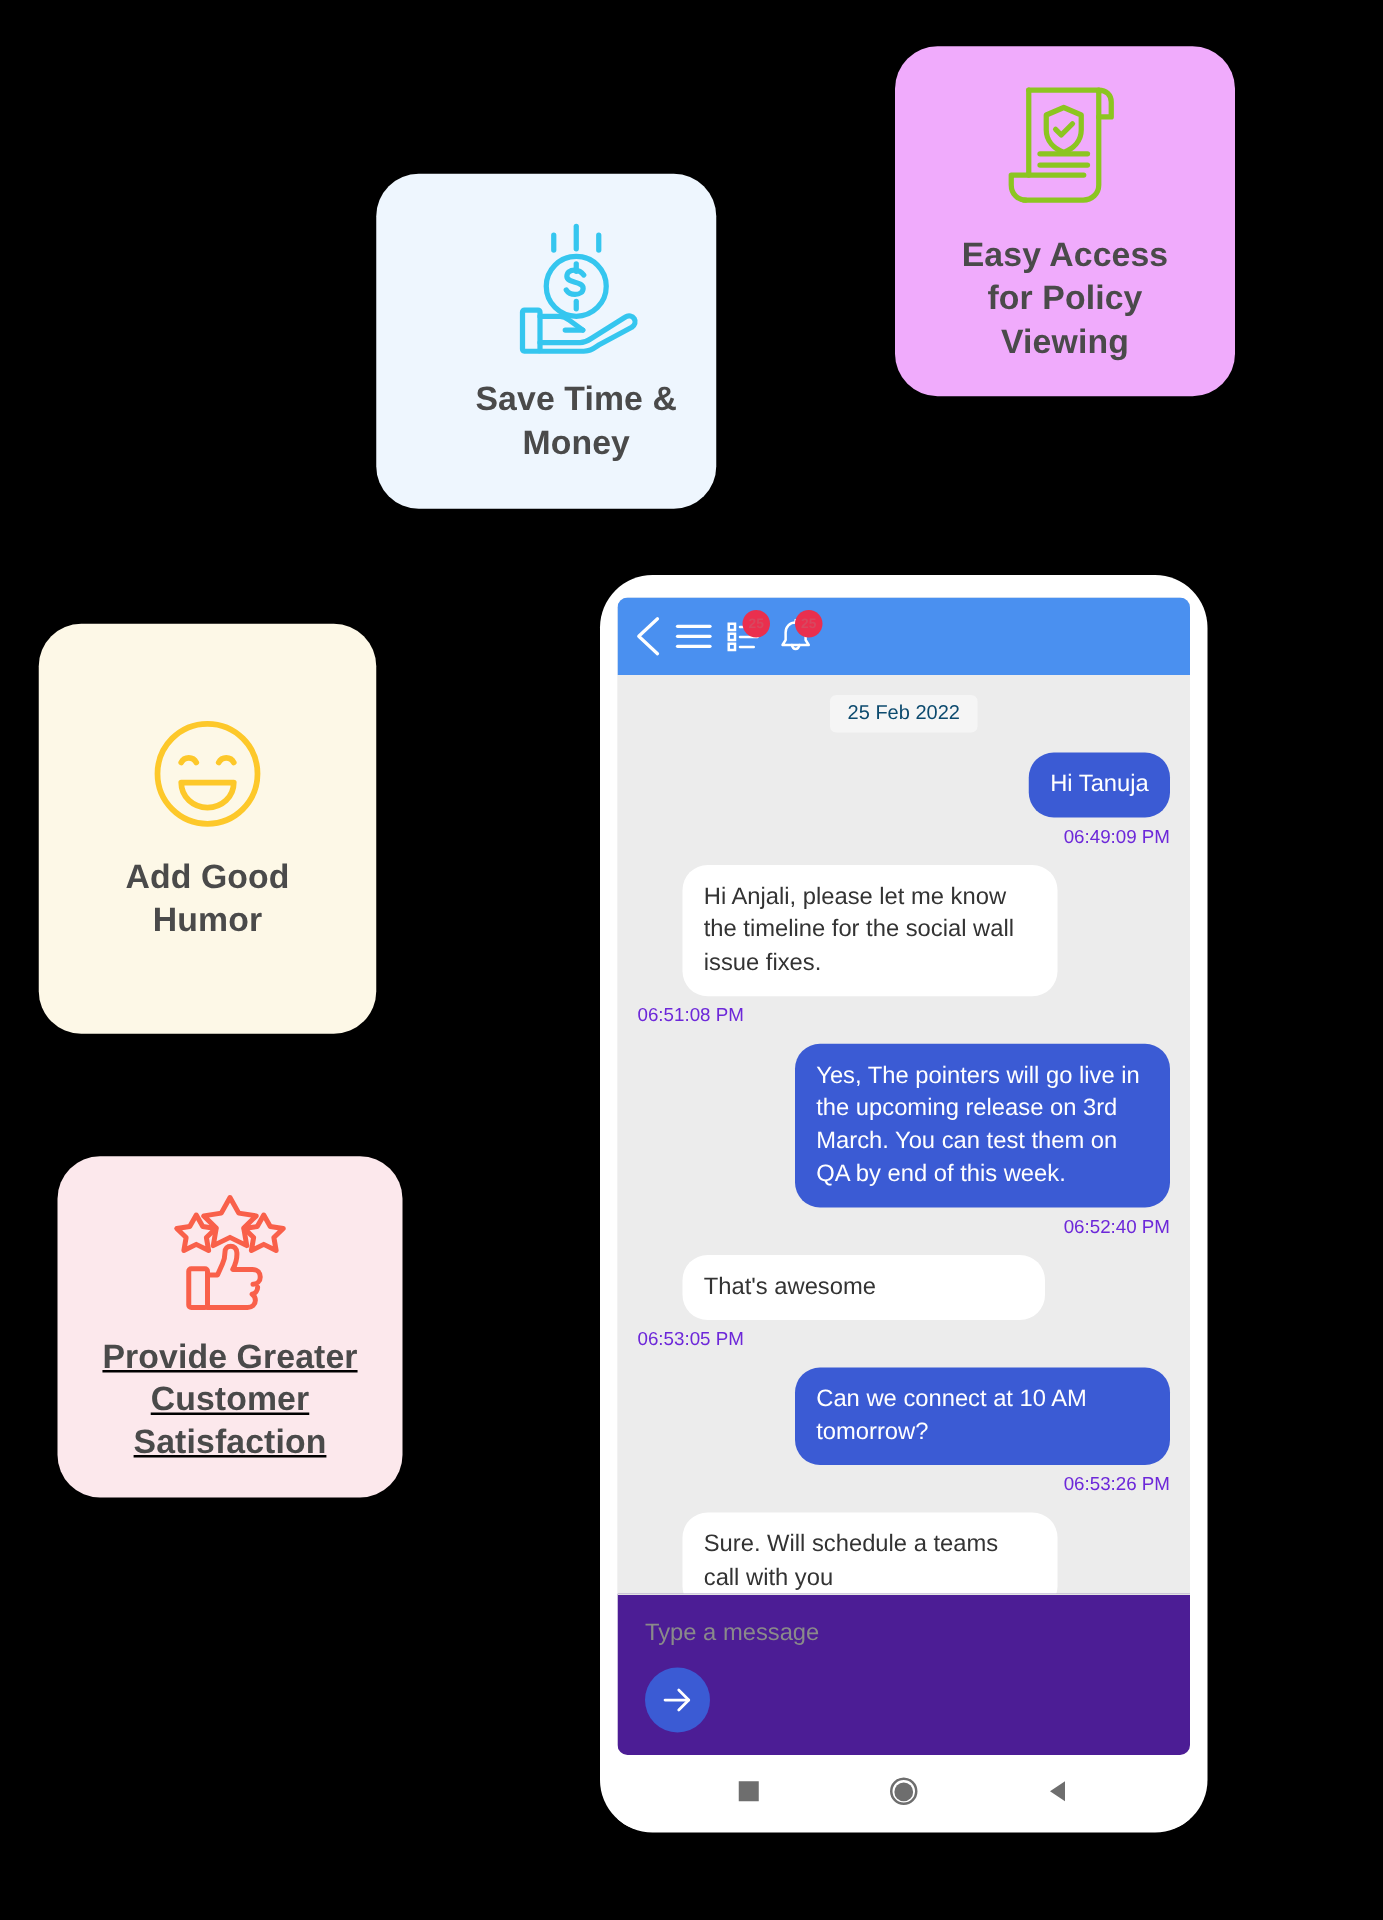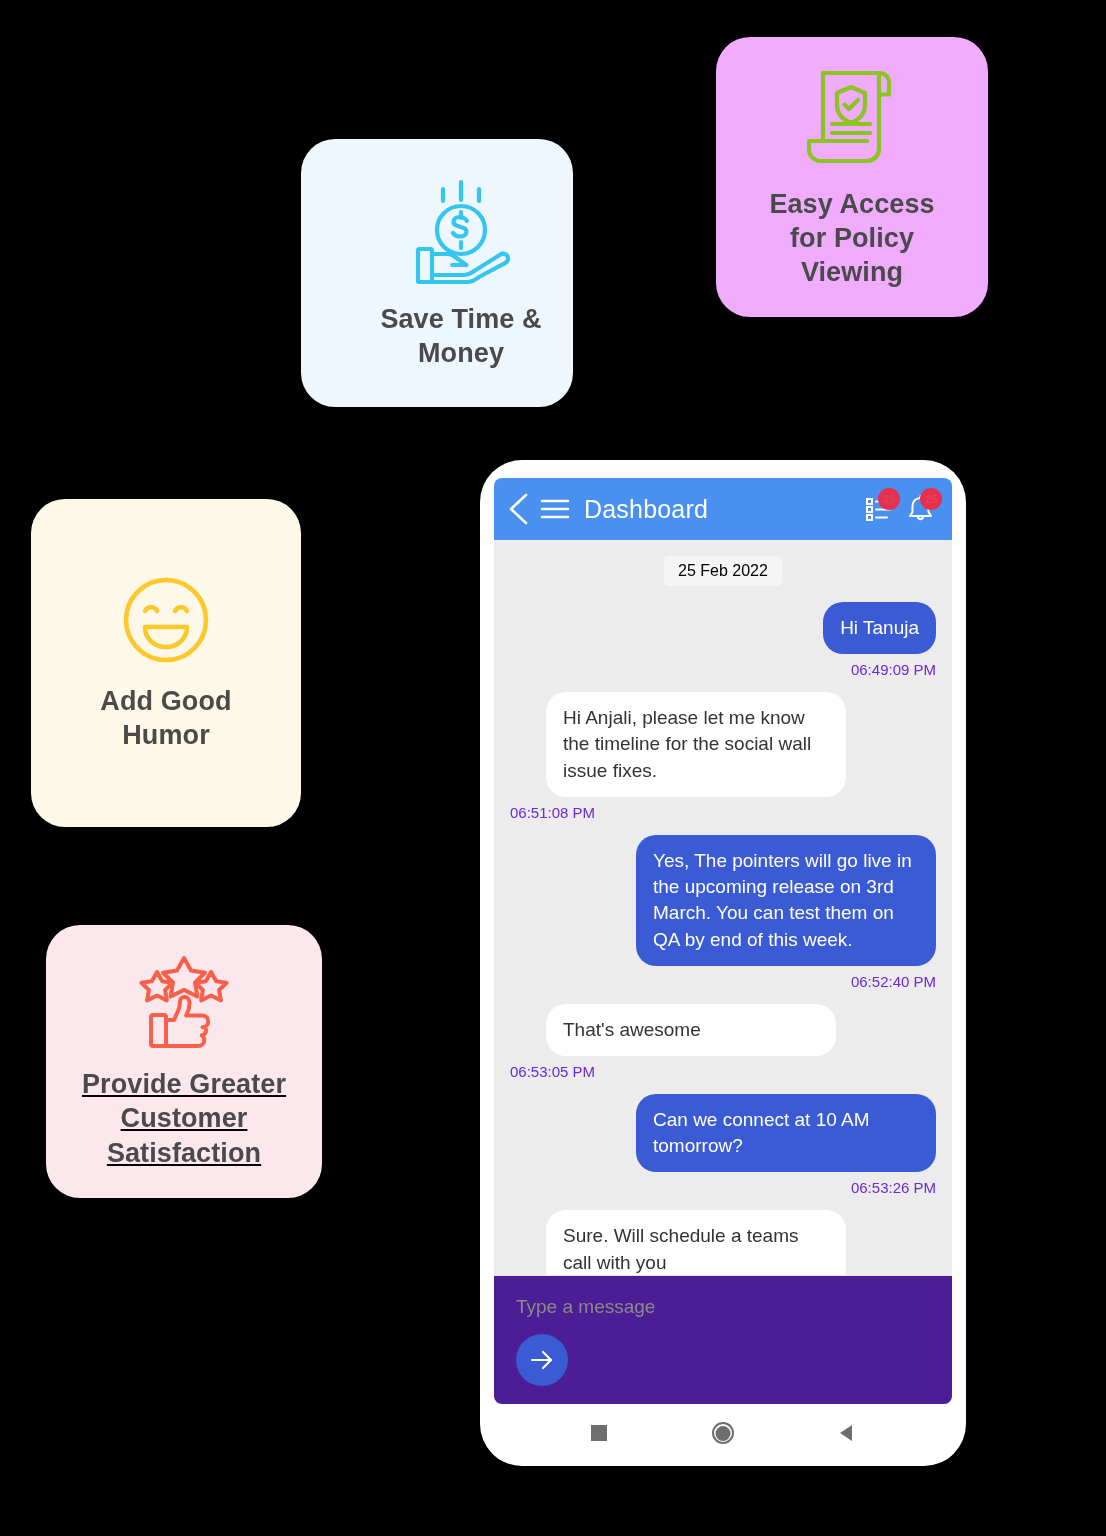--- a/index.html
+++ b/index.html
@@ -117,21 +117,21 @@
   #chat-scroll {
     flex: 1 1 auto;
     background: #ececec;
     padding: 16px 16px 6px 16px;
     overflow: hidden;
     box-sizing: border-box;
   }
   .date-row { display:flex; justify-content:center; margin-bottom: 16px; }
   .date-pill {
     background: #f5f5f5;
-    color: #000000;
+    color: #0c4a6e;
     font-size: 16px;
     padding: 6px 14px;
     border-radius: 5px;
   }
   .msg-block { margin-bottom: 14px; }
   .bubble {
     max-width: 300px;
     border-radius: 20px;
     padding: 13px 17px;
     font-size: 19px;
@@ -265,21 +265,20 @@
           <polyline points="20,3 5,17 20,31"></polyline>
         </svg>
       </span>
       <span style="display:flex;align-items:center;margin-left:8px;">
         <svg width="30" height="24" viewBox="0 0 30 24" fill="none" stroke="#ffffff" stroke-width="2.6" stroke-linecap="round">
           <line x1="2" y1="4" x2="28" y2="4"></line>
           <line x1="2" y1="12" x2="28" y2="12"></line>
           <line x1="2" y1="20" x2="28" y2="20"></line>
         </svg>
       </span>
-      <span id="app-bar-title">Dashboard</span>
 
       <span class="bar-icon-wrap">
         <svg width="27" height="27" viewBox="0 0 27 27" fill="none" stroke="#ffffff" stroke-width="2" stroke-linecap="round">
           <rect x="2" y="3" width="5" height="5"></rect>
           <rect x="2" y="11" width="5" height="5"></rect>
           <rect x="2" y="19" width="5" height="5"></rect>
           <line x1="11" y1="5.5" x2="25" y2="5.5"></line>
           <line x1="11" y1="13.5" x2="25" y2="13.5"></line>
           <line x1="11" y1="21.5" x2="22" y2="21.5"></line>
         </svg>

